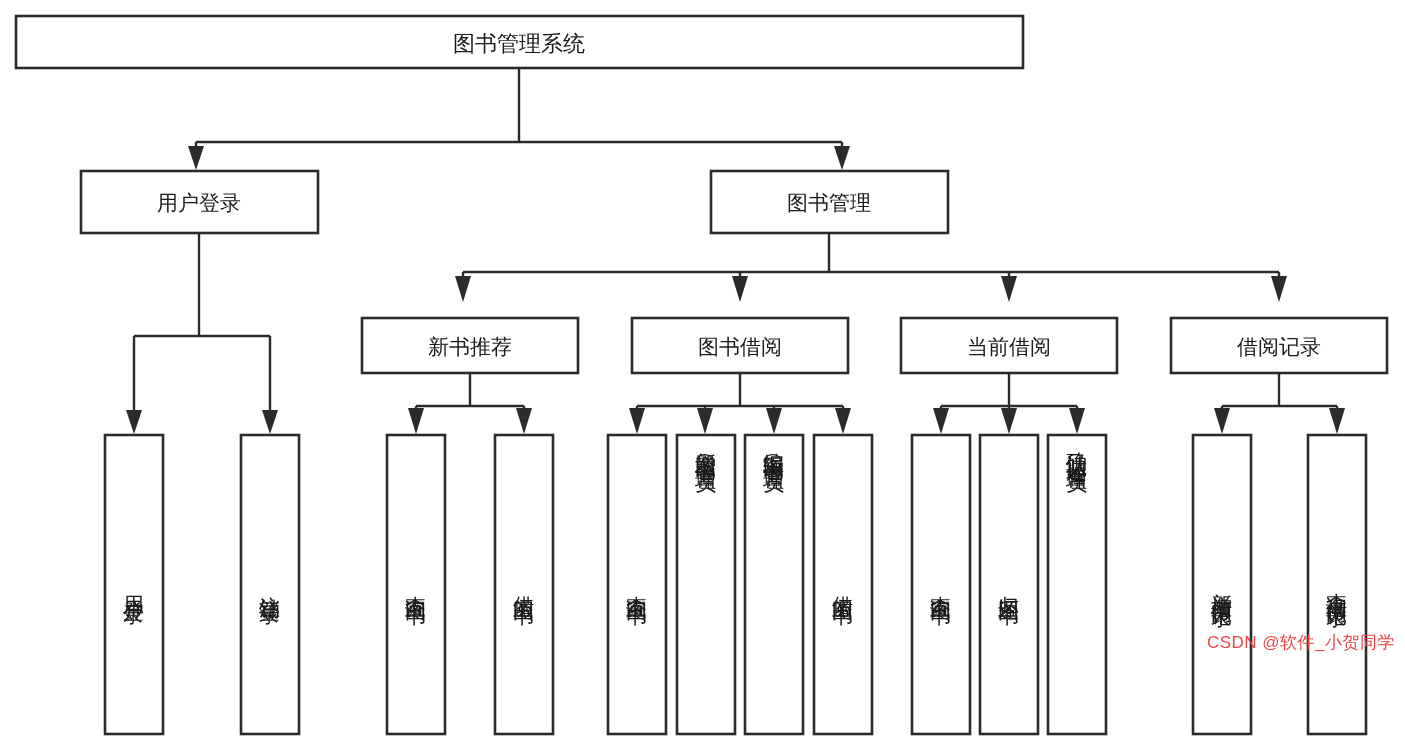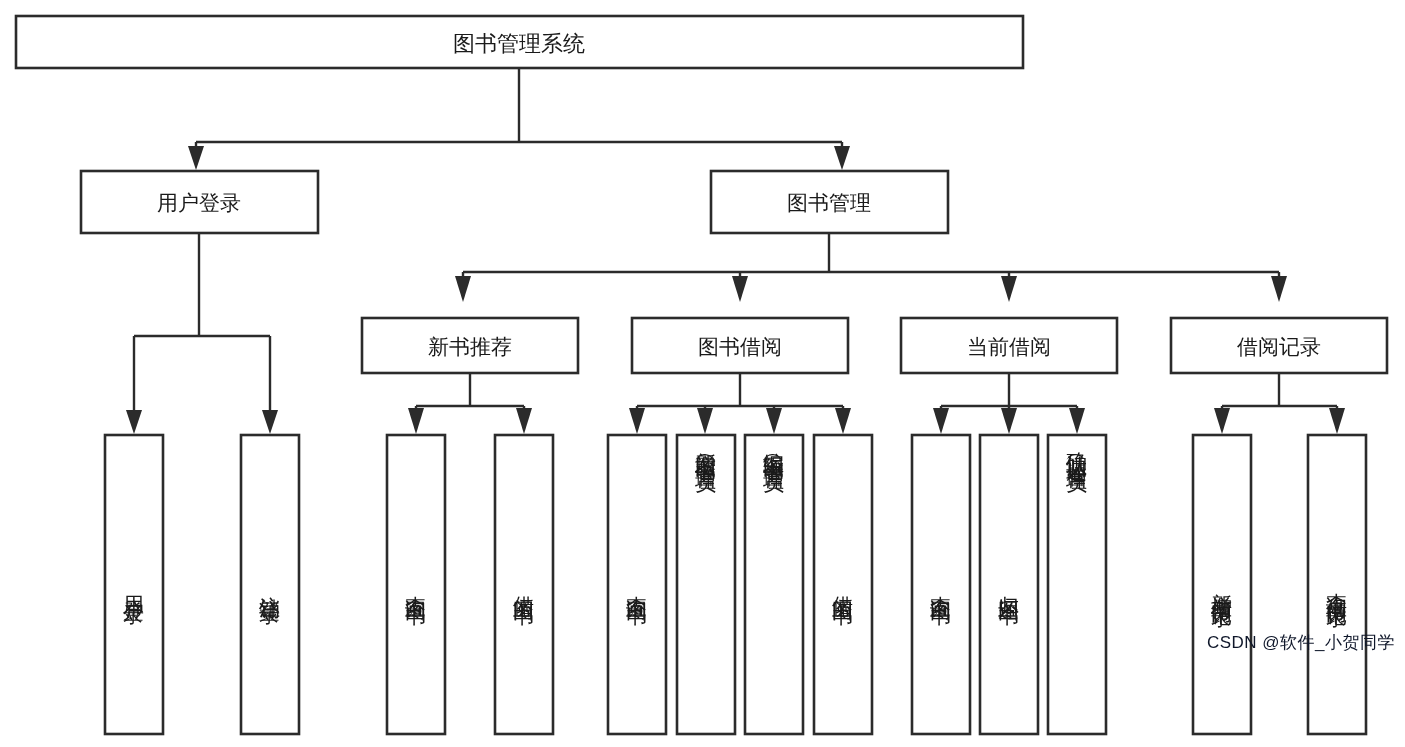--- a/index.html
+++ b/index.html
@@ -74,21 +74,21 @@
     color: #1a1a1a;
     white-space: nowrap;
     text-align: center;
   }
   #watermark {
     position: absolute;
     right: 10px;
     bottom: 6px;
     font-family: "Liberation Sans", "DejaVu Sans", sans-serif;
     font-size: 17px;
-    color: #0f172a;
+    color: #ef4444;
     letter-spacing: 0.5px;
     white-space: nowrap;
     pointer-events: none;
     margin-top: 8px;
   }
 </style>
 </head>
 <body>
 
 <div id="diagram-root">

